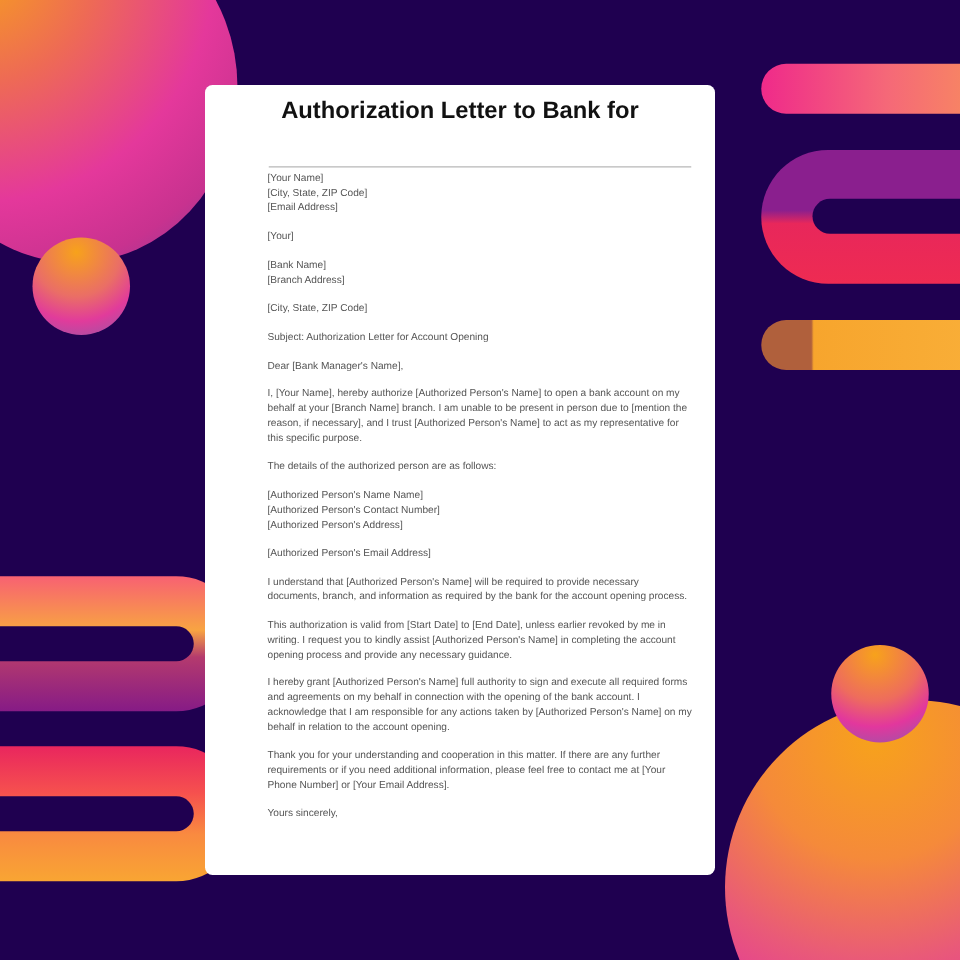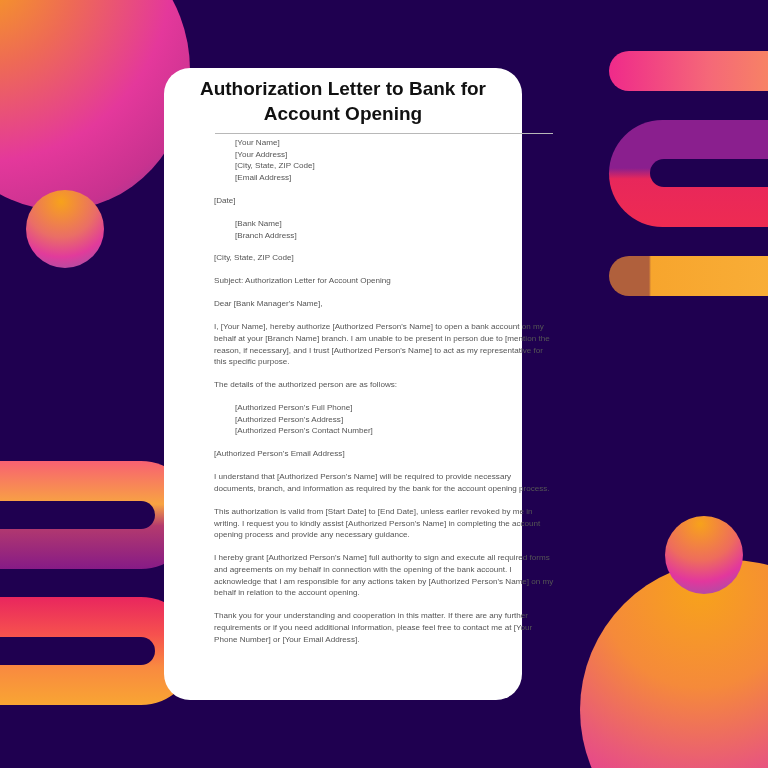--- a/index.html
+++ b/index.html
@@ -59,83 +59,82 @@
     left: 580px; top: 560px; width: 300px; height: 300px; border-radius: 50%;
     background: radial-gradient(circle at 40% 10%, #f7a21b 0%, #f58a3a 30%, #e95a78 55%, #e3359e 75%, #8b5aaf 100%);
   }
   .sphere-br-small {
     left: 665px; top: 516px; width: 78px; height: 78px; border-radius: 50%;
     background: radial-gradient(circle at 45% 10%, #f7a21b 0%, #ee6c5d 45%, #e2379d 70%, #8e5aab 100%);
   }
 
   
   .card {
-    position: absolute; left: 164px; top: 68px; width: 358px; height: 632px;
-    background: #ffffff; border-radius: 26px;
+    position: absolute; left: 164px; top: 68px; width: 408px; height: 632px;
+    background: #ffffff; border-radius: 6px;
   }
   .title {
     position: absolute; left: 0; top: 8px; width: 100%;
     text-align: center; font-weight: bold; font-size: 19px; line-height: 25px;
     color: #111111;
   }
   .divider {
     position: absolute; left: 51px; top: 65px; width: 338px; height: 1px;
     background: #b8b8b8;
   }
   .body {
     position: absolute; left: 50px; top: 69px; width: 340px;
     font-size: 8.1px; line-height: 11.7px; color: #555555;
   }
   .body p { margin-bottom: 11.2px; }
-  .body .line { display: block; margin-left: 21px; }
+  .body .line { display: block; }
 </style>
 </head>
 <body>
 
 <div class="deco sphere-tl-big"></div>
 <div class="deco sphere-tl-small"></div>
 <div class="deco band-r1"></div>
 <div class="deco loop-r"></div>
 <div class="deco loop-r-inner"></div>
 <div class="deco band-r4"></div>
 <div class="deco loop-bl1"></div>
 <div class="deco loop-bl1-inner"></div>
 <div class="deco loop-bl2"></div>
 <div class="deco loop-bl2-inner"></div>
 <div class="deco sphere-br-big"></div>
 <div class="deco sphere-br-small"></div>
 
 <div class="card">
   <div class="title">
     <span class="line" style="display:block">Authorization Letter to Bank for</span>
-    <span class="line" style="display:block">Account Opening</span>
   </div>
   <div class="divider"></div>
 
   <div class="body">
     <p>
       <span class="line">[Your Name]</span>
-      <span class="line">[Your Address]</span>
       <span class="line">[City, State, ZIP Code]</span>
       <span class="line">[Email Address]</span>
     </p>
-    <p>[Date]</p>
+    <p>[Your]</p>
     <p>
       <span class="line">[Bank Name]</span>
       <span class="line">[Branch Address]</span>
     </p>
     <p>[City, State, ZIP Code]</p>
     <p>Subject: Authorization Letter for Account Opening</p>
     <p>Dear [Bank Manager's Name],</p>
     <p>I, [Your Name], hereby authorize [Authorized Person's Name] to open a bank account on my behalf at your [Branch Name] branch. I am unable to be present in person due to [mention the reason, if necessary], and I trust [Authorized Person's Name] to act as my representative for this specific purpose.</p>
     <p>The details of the authorized person are as follows:</p>
     <p>
-      <span class="line">[Authorized Person's Full Phone]</span>
+      <span class="line">[Authorized Person's Name Name]</span>
+      <span class="line">[Authorized Person's Contact Number]</span>
       <span class="line">[Authorized Person's Address]</span>
-      <span class="line">[Authorized Person's Contact Number]</span>
     </p>
     <p>[Authorized Person's Email Address]</p>
     <p>I understand that [Authorized Person's Name] will be required to provide necessary documents, branch, and information as required by the bank for the account opening process.</p>
     <p>This authorization is valid from [Start Date] to [End Date], unless earlier revoked by me in writing. I request you to kindly assist [Authorized Person's Name] in completing the account opening process and provide any necessary guidance.</p>
     <p>I hereby grant [Authorized Person's Name] full authority to sign and execute all required forms and agreements on my behalf in connection with the opening of the bank account. I acknowledge that I am responsible for any actions taken by [Authorized Person's Name] on my behalf in relation to the account opening.</p>
     <p>Thank you for your understanding and cooperation in this matter. If there are any further requirements or if you need additional information, please feel free to contact me at [Your Phone Number] or [Your Email Address].</p>
+    <p>Yours sincerely,</p>
   </div>
 </div>
 
 </body></html>

